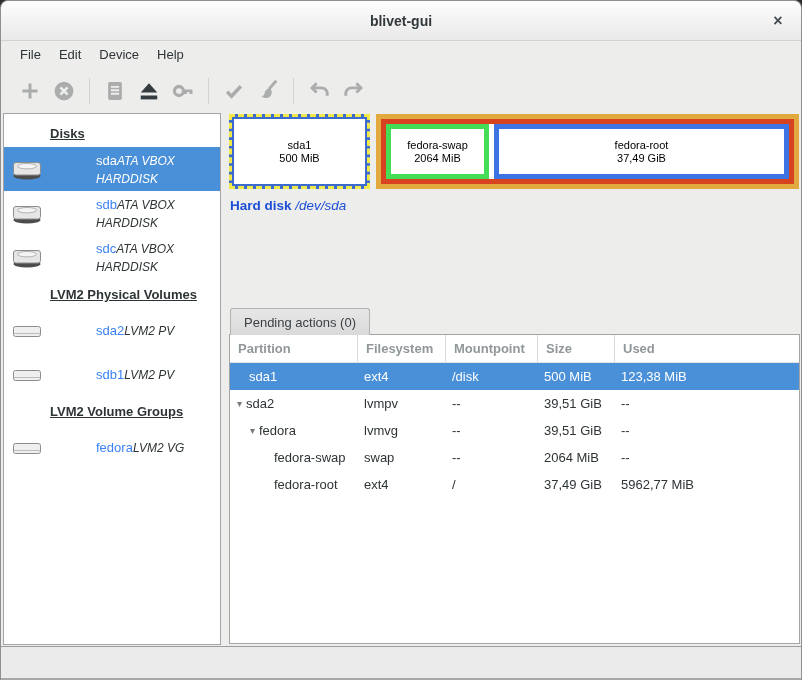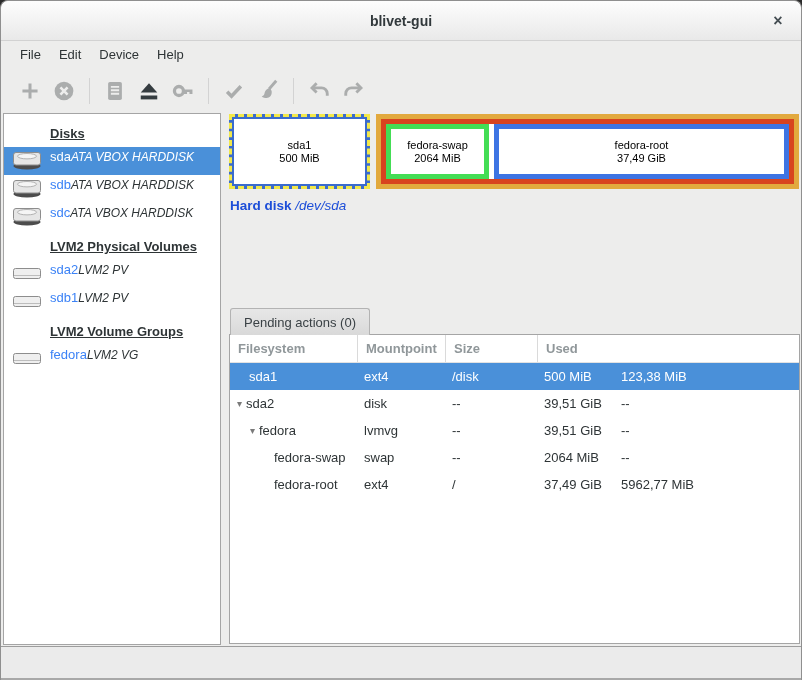--- a/index.html
+++ b/index.html
@@ -17,21 +17,21 @@
 
   
   .toolbar { position:absolute; top:67px; left:0; right:0; height:45px; display:flex; align-items:center; padding-left:12px; }
   .tool-btn { width:24px; height:24px; margin:0 5px; display:flex; align-items:center; justify-content:center; }
   .tool-sep { width:1px; height:26px; background:#d3d3d3; margin:0 8px; }
 
   
   .sidebar { position:absolute; left:2px; top:112px; width:218px; height:532px; background:#ffffff; border:1px solid #a5a5a5; overflow:hidden; }
   .section-header { height:26px; line-height:26px; padding-left:46px; font-size:13px; font-weight:bold; color:#2e3436; margin-top:3px;text-decoration:underline; }
   .section-header.first { margin-top:7px; }
-  .device-item { height:28px; display:flex; align-items:flex-start; }
+  .device-item { height:44px; display:flex; align-items:center;gap:46px; }
   .device-item .icon-cell { width:46px; display:flex; justify-content:center; flex:none; }
   .dev-name { font-size:13px; color:#3b82f6; line-height:17px; }
   .dev-desc { font-size:12px; font-style:italic; color:#2e3436; line-height:15px; }
   .device-item.selected { background:var(--color-accent); }
   .device-item.selected .dev-name, .device-item.selected .dev-desc { color:#ffffff; }
 
   
   .main { position:absolute; left:228px; top:113px; width:572px; height:531px; }
 
   
@@ -256,40 +256,41 @@
     </div>
 
     <div class="dev-heading"><b>Hard disk</b>&nbsp;<i>/dev/sda</i></div>
 
     <div class="tabs">
       <div class="tab inactive">Pending actions (0)</div>
     </div>
 
     <div class="notebook">
       <div class="thead">
+        <div class="th">Partition</div>
         <div class="th">Filesystem</div>
         <div class="th">Mountpoint</div>
         <div class="th">Size</div>
         <div class="th">Used</div>
       </div>
 
       <div class="trow selected">
         <div class="td tree d0 noexp">sda1</div>
         <div class="td">ext4</div>
         <div class="td">/disk</div>
         <div class="td">500 MiB</div>
         <div class="td">123,38 MiB</div>
       </div>
 
       <div class="trow">
         <div class="td tree d0">
             <span class="exp">▾</span>
             <span>sda2</span>
           </div>
-        <div class="td">disk</div>
+        <div class="td">lvmpv</div>
         <div class="td">--</div>
         <div class="td">39,51 GiB</div>
         <div class="td">--</div>
       </div>
 
       <div class="trow">
         <div class="td tree d1">
             <span class="exp">▾</span>
             <span>fedora</span>
           </div>

